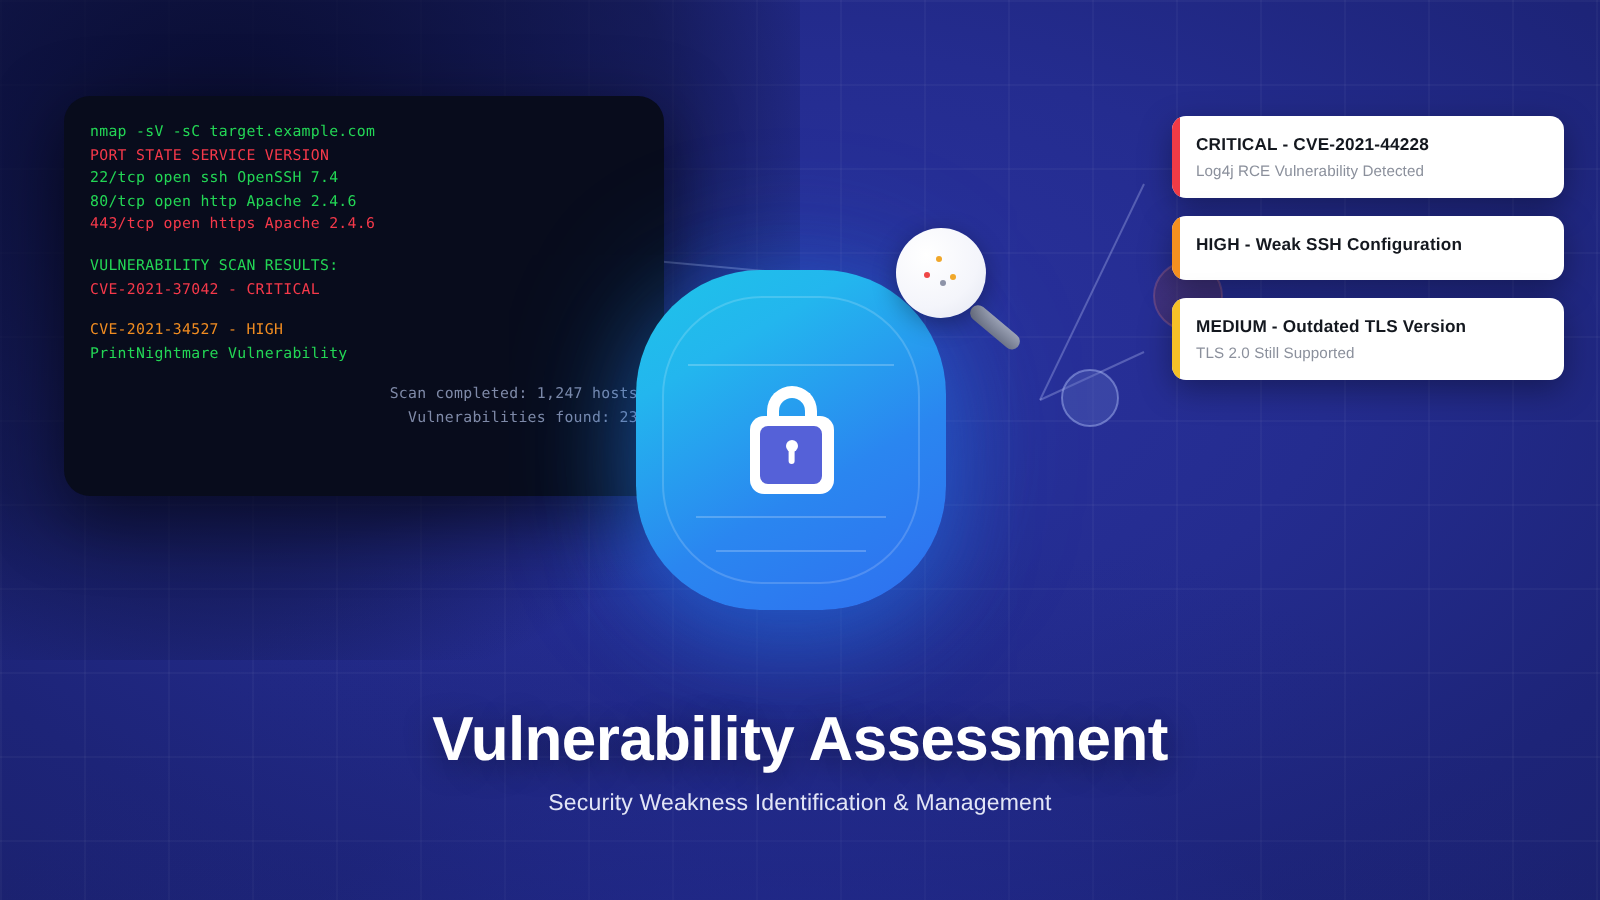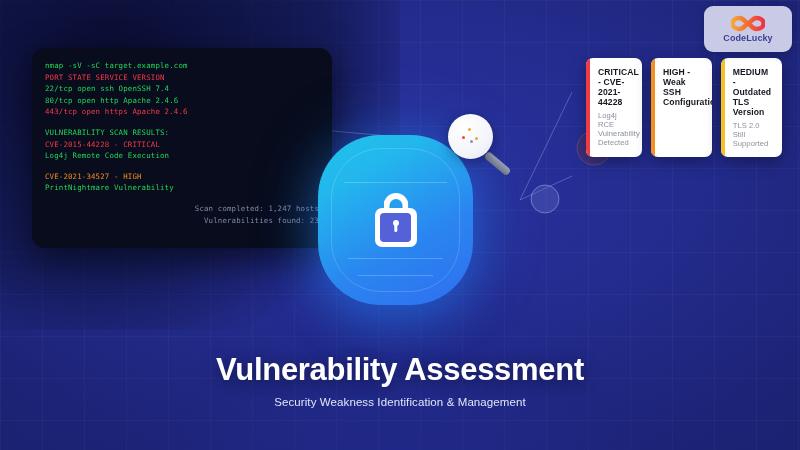--- a/index.html
+++ b/index.html
@@ -167,21 +167,21 @@
     box-shadow: 0 3px 12px rgba(0,0,0,0.32);
   }
   .mag-dot { position: absolute; width: 3px; height: 3px; border-radius: 50%; }
 
   
   .alerts {
     position: absolute;
     left: 586px; top: 58px;
     width: 196px;
     display: flex;
-    flex-direction: row;
+    flex-direction: column;
     gap: 9px;
   }
   .alert-card {
     position: relative;
     background: #ffffff;
     border-radius: 7px;
     padding: 9px 11px 9px 12px;
     box-shadow: 0 5px 16px rgba(0,0,0,0.34);
     overflow: hidden;
   }
@@ -278,22 +278,21 @@
 
   <div class="terminal">
     <div id="terminal-lines">
         <div class="term-line c-green">nmap -sV -sC target.example.com</div>
         <div class="term-line c-red">PORT STATE SERVICE VERSION</div>
         <div class="term-line c-green">22/tcp open ssh OpenSSH 7.4</div>
         <div class="term-line c-green">80/tcp open http Apache 2.4.6</div>
         <div class="term-line c-red">443/tcp open https Apache 2.4.6</div>
         <div class="term-gap"></div>
         <div class="term-line c-green">VULNERABILITY SCAN RESULTS:</div>
-        <div class="term-line c-red">CVE-2015-44228 - CRITICAL</div>
-        <div class="term-line c-green">Log4j Remote Code Execution</div>
+        <div class="term-line c-red">CVE-2021-37042 - CRITICAL</div>
         <div class="term-gap"></div>
         <div class="term-line c-orange">CVE-2021-34527 - HIGH</div>
         <div class="term-line c-green">PrintNightmare Vulnerability</div>
         <div class="term-gap"></div>
         <div class="term-line c-gray">Scan completed: 1,247 hosts</div>
         <div class="term-line c-gray">Vulnerabilities found: 23</div>
       </div>
   </div>
 
   <div class="lock-tile">
@@ -330,32 +329,19 @@
         <div class="alert-bar" style="background: rgb(245, 144, 31);"></div>
         <div class="alert-title">HIGH - Weak SSH Configuration</div>
       </div>
       <div class="alert-card">
         <div class="alert-bar" style="background: rgb(246, 193, 39);"></div>
         <div class="alert-title">MEDIUM - Outdated TLS Version</div>
         <div class="alert-sub">TLS 2.0 Still Supported</div>
       </div>
     </div>
 
-  <div class="logo-badge">
-    <svg class="logo-mark" viewBox="0 0 68 34">
-      <defs>
-        <linearGradient id="infg" x1="0" y1="0" x2="1" y2="0">
-          <stop offset="0%" stop-color="#f7a63a"></stop>
-          <stop offset="55%" stop-color="#f4642f"></stop>
-          <stop offset="100%" stop-color="#f0314a"></stop>
-        </linearGradient>
-      </defs>
-      <path d="M17 6 C26 6 30 17 34 17 C38 17 42 6 51 6 C60 6 65 11 65 17 C65 23 60 28 51 28 C42 28 38 17 34 17 C30 17 26 28 17 28 C8 28 3 23 3 17 C3 11 8 6 17 6 Z" fill="none" stroke="url(#infg)" stroke-width="9" stroke-linecap="round"></path>
-    </svg>
-    <div class="logo-text">CodeLucky</div>
-  </div>
 
   <div class="title-block">
     <div class="main-title">Vulnerability Assessment</div>
     <div class="sub-title">Security Weakness Identification &amp; Management</div>
   </div>
 
 </div>
 
 </body></html>

